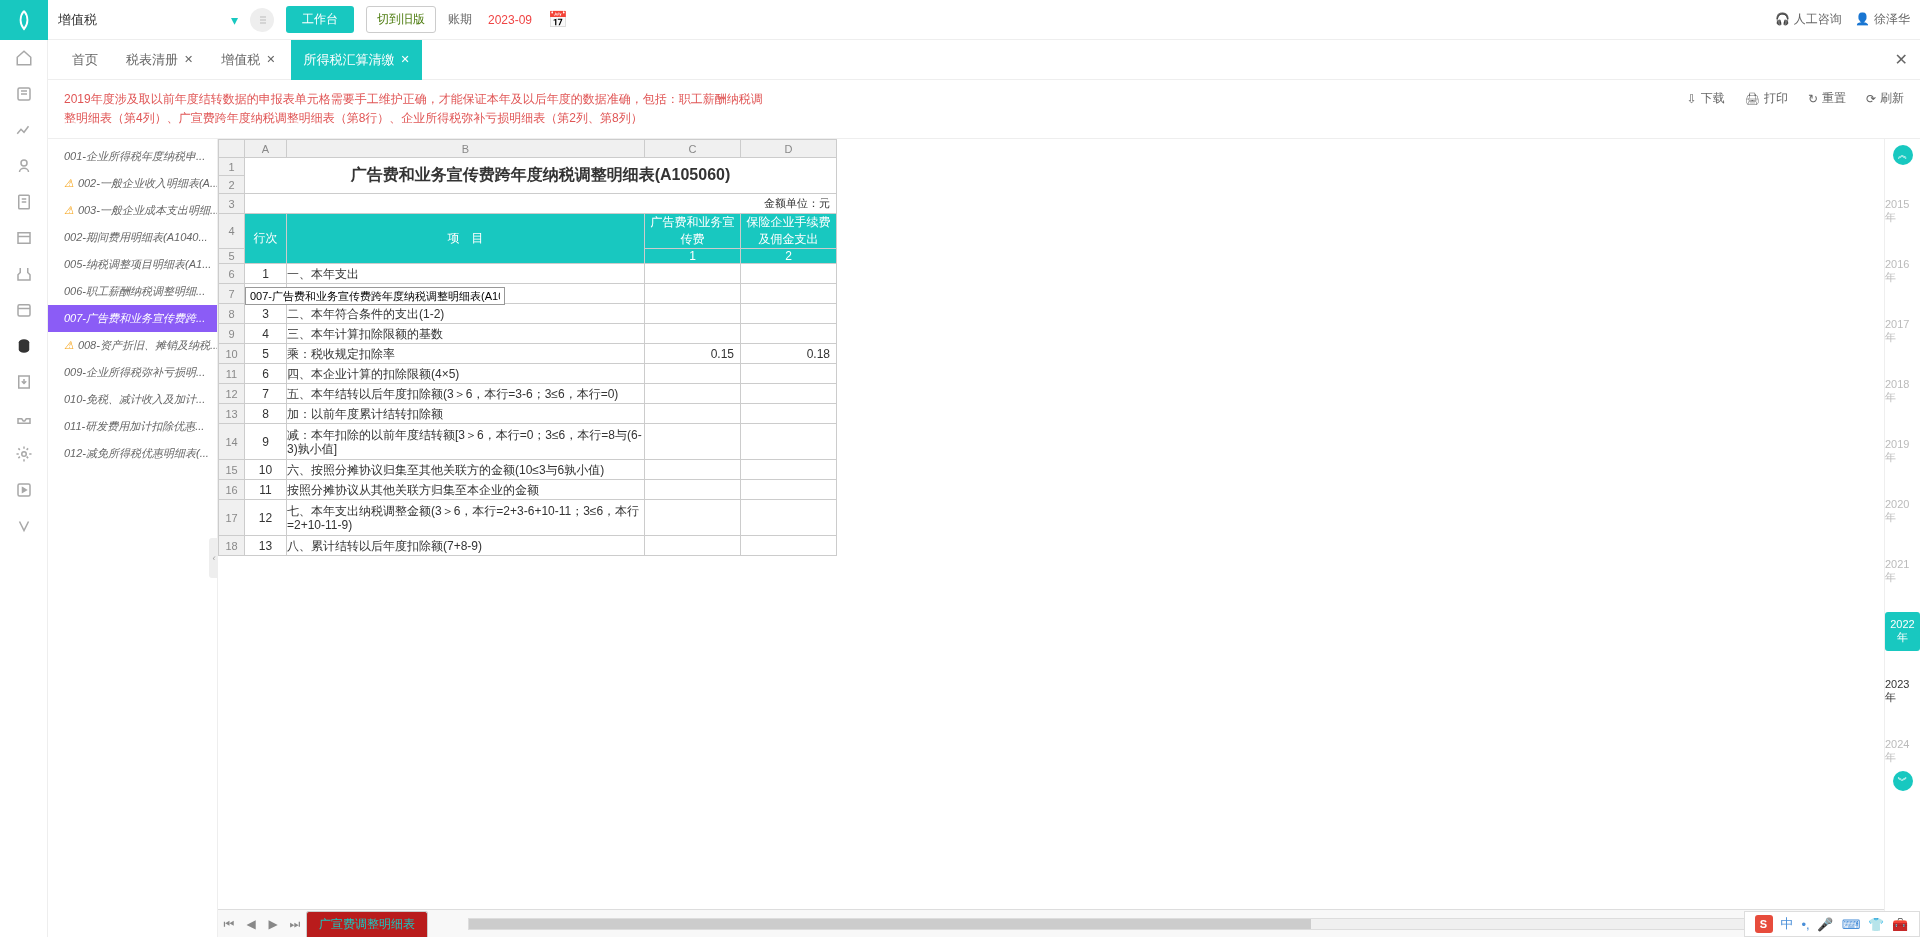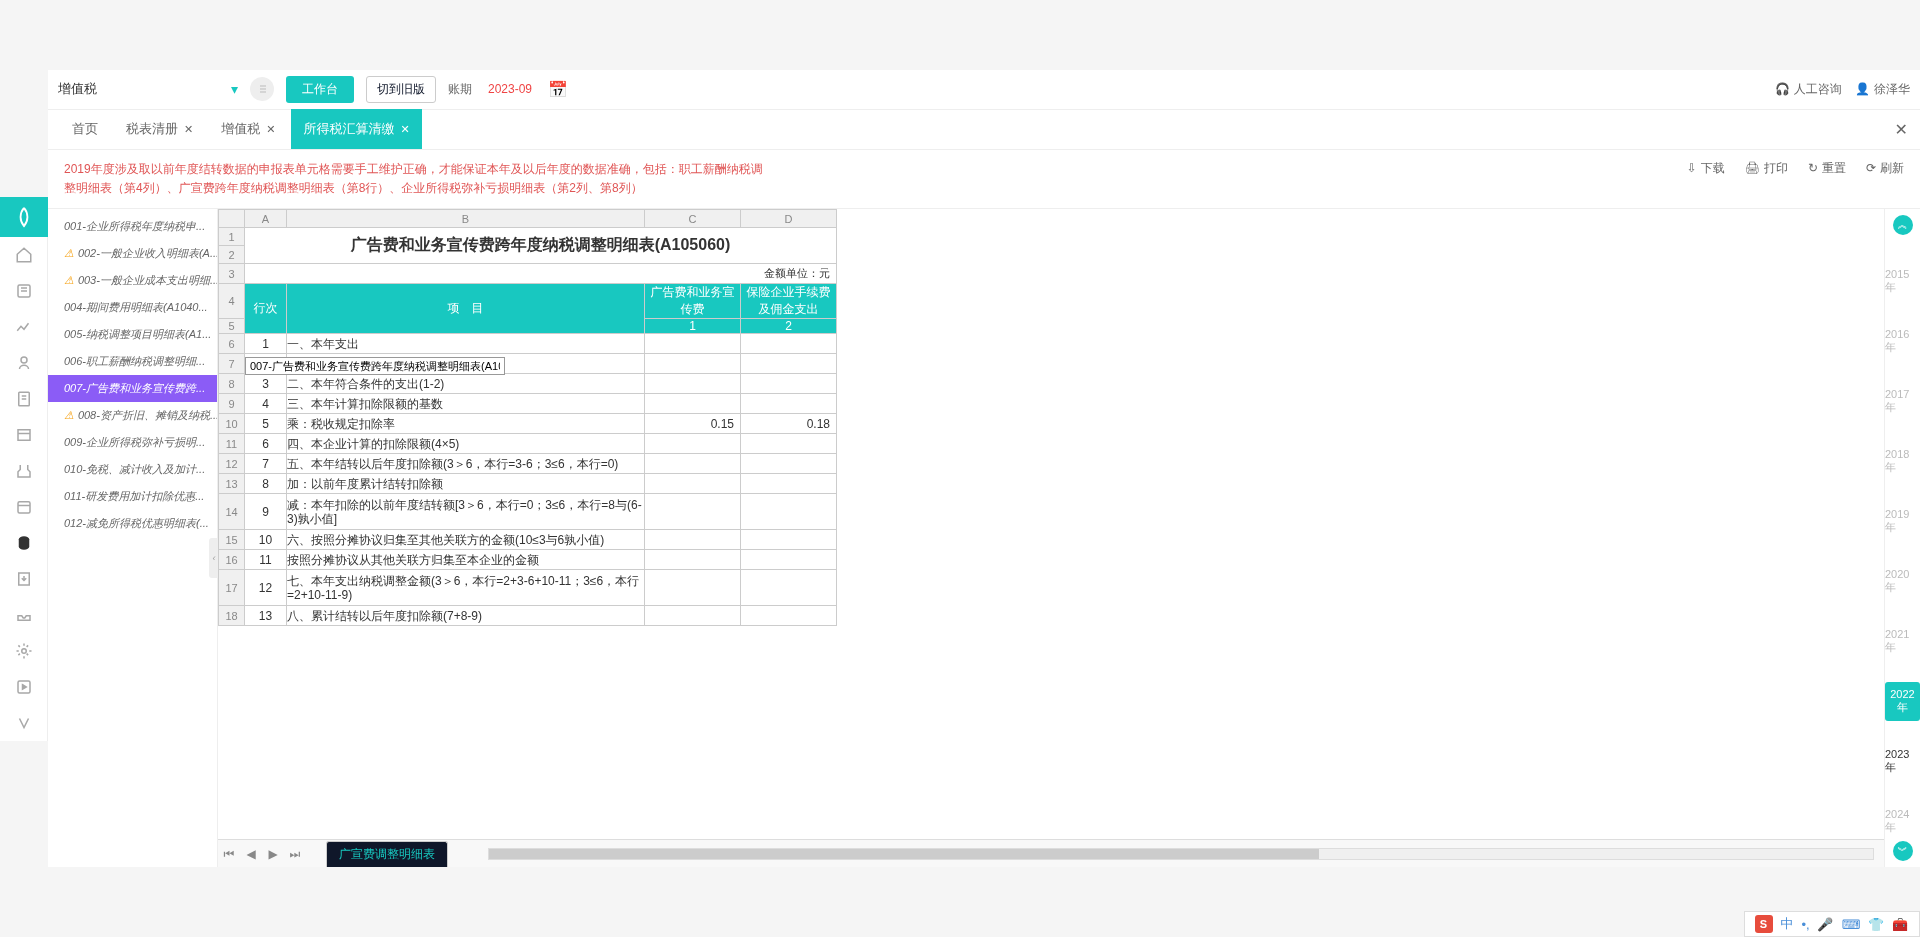--- a/index.html
+++ b/index.html
@@ -1,30 +1,30 @@
 <!DOCTYPE html>
 <html><head>
 <meta charset="utf-8">
 <style>
 * { margin: 0; padding: 0; box-sizing: border-box; font-family: "Microsoft YaHei", Arial, sans-serif; }
 body { background: #f5f5f5; overflow: hidden; }
-.app { display: flex; height: 100vh; align-items: center; }
+.app { display: flex; height: 100vh; }
 .sidebar-left { width: 48px; background: #fff; border-right: 1px solid #eee; display: flex; flex-direction: column; align-items: center; padding-top: 0; }
 .logo-box { width: 48px; height: 40px; background: #18c8c0; display: flex; align-items: center; justify-content: center; }
 .logo-box svg { width: 22px; height: 22px; }
 .nav-icon { width: 48px; height: 36px; display: flex; align-items: center; justify-content: center; color: #a8a8a8; cursor: pointer; }
 .nav-icon.active { color: #333; }
 .nav-icon svg { width: 18px; height: 18px; }
 .main { flex: 1; display: flex; flex-direction: column; background: #fff; }
 .topbar { height: 40px; display: flex; align-items: center; padding: 0 10px; border-bottom: 1px solid #eee; gap: 12px; }
 .dropdown-title { font-size: 13px; color: #333; display: flex; align-items: center; gap: 4px; min-width: 180px; }
 .chev-down { color: #18c8c0; font-size: 14px; }
 .circle-icon { width: 24px; height: 24px; border-radius: 50%; background: #eee; display: flex; align-items: center; justify-content: center; color: #bbb; }
 .btn-primary { background: #18c8c0; color: #fff; border: none; padding: 5px 16px; border-radius: 3px; font-size: 12px; cursor: pointer; }
-.btn-outline { background: #fff; border: 1px solid #ccc; color: #0f172a; padding: 4px 10px; border-radius: 3px; font-size: 12px; cursor: pointer; }
+.btn-outline { background: #fff; border: 1px solid #ccc; color: #4d7c0f; padding: 4px 10px; border-radius: 3px; font-size: 12px; cursor: pointer; }
 .period-label { font-size: 12px; color: #666; }
 .period-val { font-size: 12px; color: #ef4444; margin-left: 4px; }
 .cal-icon { color: #18c8c0; margin-left: 4px; }
 .topbar-right { margin-left: auto; display: flex; align-items: center; gap: 14px; font-size: 12px; color: #666; }
 .tabs { height: 40px; display: flex; align-items: center; padding: 0 12px; border-bottom: 1px solid #eee; gap: 4px; position: relative; }
 .tab { padding: 0 12px; height: 40px; display: flex; align-items: center; font-size: 13px; color: #666; cursor: pointer; gap: 6px; }
 .tab.active { background: #18c8c0; color: #fff; }
 .tab-close { font-size: 11px; }
 .tabs-close-all { position: absolute; right: 12px; font-size: 16px; color: #666; cursor: pointer; }
 .notice-bar { padding: 10px 16px; display: flex; align-items: flex-start; border-bottom: 1px solid #eee; }
@@ -50,21 +50,21 @@
 .title-cell { text-align: center; font-size: 16px; font-weight: bold; height: 36px; background: #fff; }
 .unit-cell { text-align: right; font-size: 11px; height: 20px; padding-right: 6px !important; background: #fff; }
 .hdr { background: #18c8c0; color: #fff; text-align: center; font-size: 12px; }
 .hdr-tall { height: 36px; }
 .cell-txt { padding: 3px 6px; height: 20px; line-height: 14px; }
 .cell-multi { height: 36px; }
 .cell-num { text-align: right; padding-right: 6px !important; }
 .formula-input { background: #fff; border: 1px solid #999; height: 18px; font-size: 11px; padding: 0 4px; width: 260px; position: absolute; top: 148px; left: 27px; z-index: 5; }
 .sheet-bottom { height: 28px; border-top: 1px solid #ddd; display: flex; align-items: center; font-size: 12px; background: #f8f8f8; }
 .sheet-nav-btn { width: 22px; text-align: center; color: #888; cursor: pointer; }
-.sheet-tab-btm { padding: 4px 12px; border: 1px solid #ccc; border-bottom: none; background: #0f172a; color: #18c8c0; font-size: 12px; border-radius: 3px 3px 0 0; margin-left: 20px; }
+.sheet-tab-btm { padding: 4px 12px; border: 1px solid #ccc; border-bottom: none; background: #b91c1c; color: #18c8c0; font-size: 12px; border-radius: 3px 3px 0 0; margin-left: 0; }
 .scroll-track { flex: 1; margin: 0 10px 0 40px; height: 12px; background: #f0f0f0; border: 1px solid #ddd; position: relative; }
 .scroll-thumb { position: absolute; left: 0; width: 60%; height: 100%; background: #ccc; }
 .year-rail { width: 36px; background: #fff; border-left: 1px solid #eee; display: flex; flex-direction: column; align-items: center; padding-top: 6px; gap: 0; font-size: 11px; }
 .year-btn { width: 20px; height: 20px; border-radius: 50%; background: #18c8c0; color: #fff; display: flex; align-items: center; justify-content: center; font-size: 10px; margin-bottom: 6px; cursor: pointer; }
 .year-item { padding: 6px 0; color: #bbb; cursor: pointer; margin-top: 21px; }
 .year-item.cur { background: #18c8c0; color: #fff; width: 100%; text-align: center; border-radius: 3px; }
 .year-item.near { color: #333; }
 .ime-bar { position: fixed; bottom: 0; right: 0; height: 26px; display: flex; align-items: center; gap: 8px; padding: 0 10px; background: #fff; border: 1px solid #ddd; font-size: 12px; }
 .ime-logo { width: 18px; height: 18px; background: #e74c3c; border-radius: 3px; color: #fff; display: flex; align-items: center; justify-content: center; font-size: 11px; font-weight: bold; }
 .ime-ico { color: #4a8fd8; font-size: 13px; }
@@ -208,21 +208,21 @@
         <span>↻ <span>重置</span></span>
         <span>⟳ <span>刷新</span></span>
       </div>
     </div>
 
     <div class="content">
       <div class="forms-list" id="forms-list">
         <div class="form-item">001-企业所得税年度纳税申...</div>
           <div class="form-item"><span class="warn-ico">⚠</span>002-一般企业收入明细表(A...</div>
           <div class="form-item"><span class="warn-ico">⚠</span>003-一般企业成本支出明细...</div>
-          <div class="form-item">004-期间费用明细表(A1040...</div>
+          <div class="form-item">002-期间费用明细表(A1040...</div>
           <div class="form-item">005-纳税调整项目明细表(A1...</div>
           <div class="form-item">006-职工薪酬纳税调整明细...</div>
           <div class="form-item selected">007-广告费和业务宣传费跨...</div>
           <div class="form-item"><span class="warn-ico">⚠</span>008-资产折旧、摊销及纳税...</div>
           <div class="form-item">009-企业所得税弥补亏损明...</div>
           <div class="form-item">010-免税、减计收入及加计...</div>
           <div class="form-item">011-研发费用加计扣除优惠...</div>
           <div class="form-item">012-减免所得税优惠明细表(...</div>
           <div class="collapse-handle">‹</div>
       </div>

